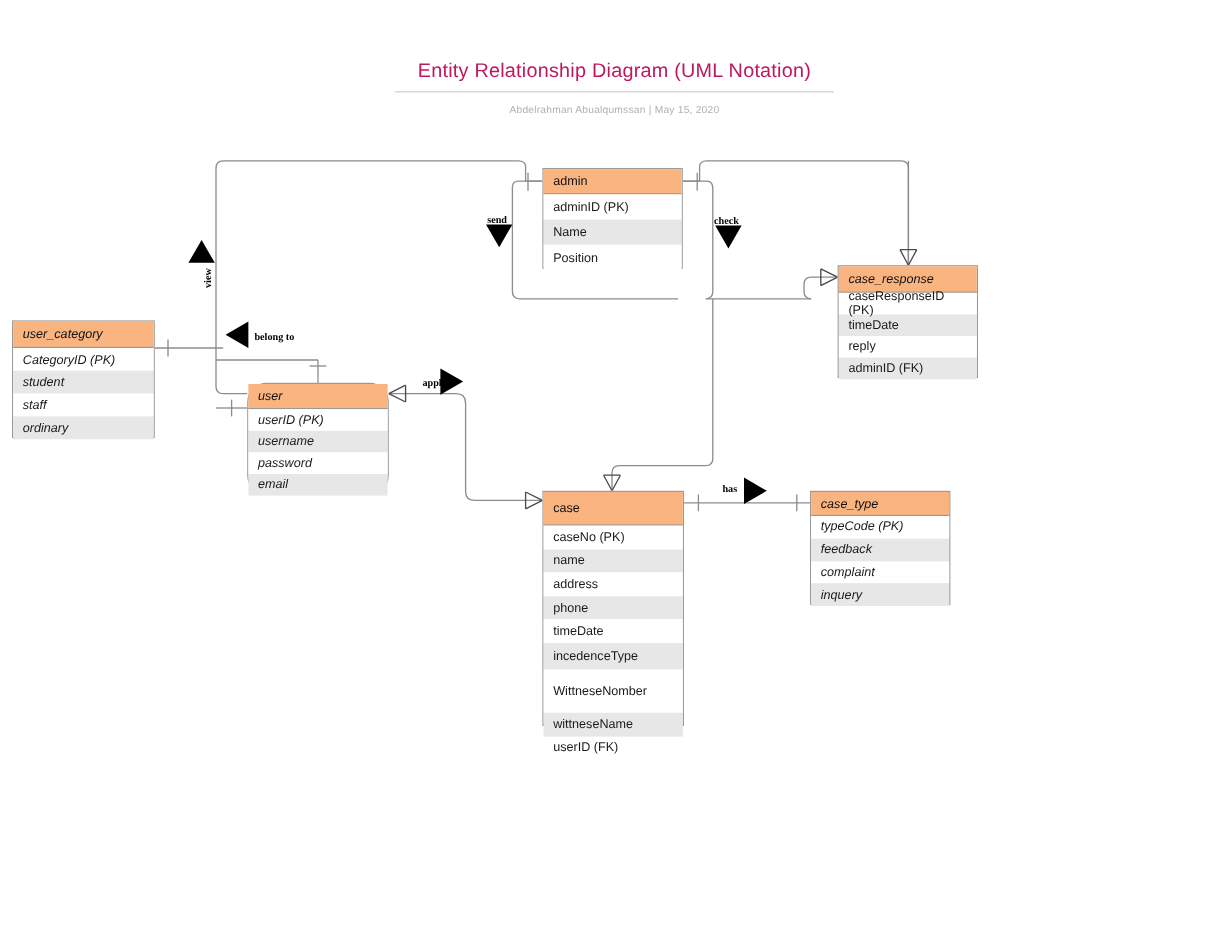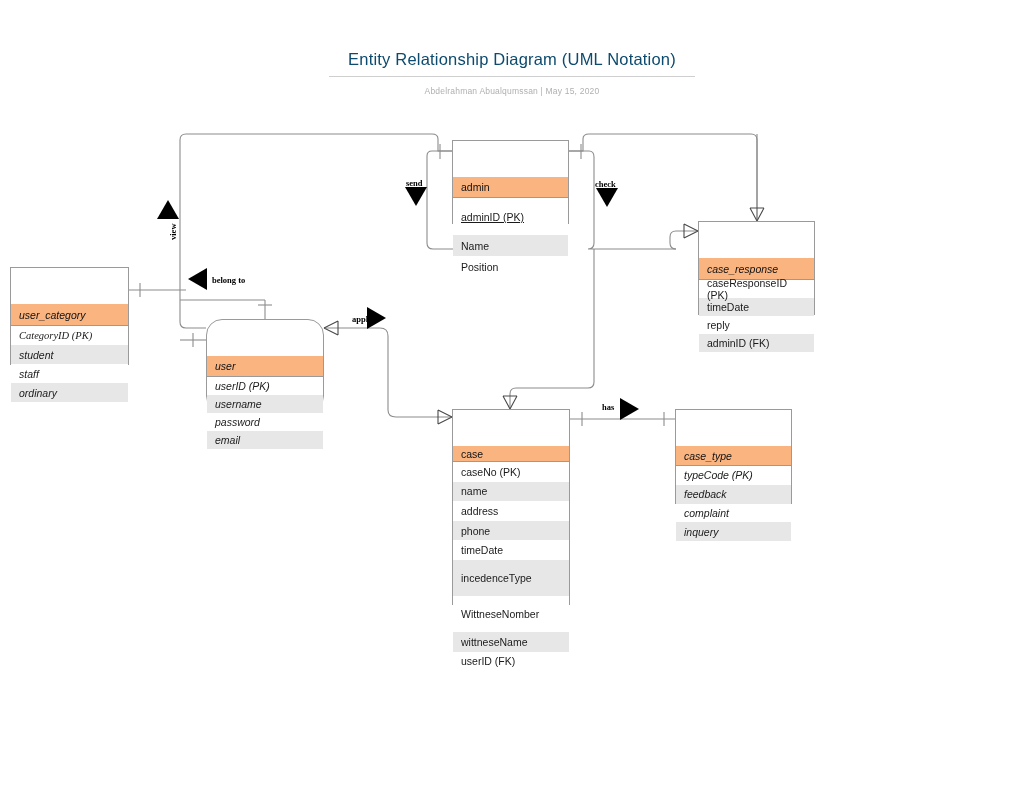--- a/index.html
+++ b/index.html
@@ -20,21 +20,21 @@
     width: 1024px;
     height: 791px;
   }
   
   .page-title {
     position: absolute;
     left: 0; top: 50px;
     width: 1024px;
     text-align: center;
     font-size: 16.5px;
-    color: #0c4a6e;
+    color: #be185d;
     letter-spacing: 0.2px;
   }
   .title-rule {
     position: absolute;
     left: 329px; top: 76px;
     width: 366px;
     height: 1px;
     background: #cfcfcf;
   }
   .page-subtitle {
@@ -56,21 +56,20 @@
   }
   .entity-header {
     background: #F9B480;
     border-bottom: 1px solid #9a9a9a;
     box-sizing: border-box;
     font-size: 10.5px;
     color: #111111;
     padding: 0 8px;
     display: flex;
     align-items: center;
-    margin-top: 36px;
   }
   .entity-row {
     box-sizing: border-box;
     font-size: 10.5px;
     color: #1a1a1a;
     padding: 0 8px;
     display: flex;
     align-items: center;
     background: #ffffff;
   }
@@ -172,53 +171,53 @@
   </g>
 </svg>
 
 <div class="page-title">Entity Relationship Diagram (UML Notation)</div>
 <div class="title-rule"></div>
 <div class="page-subtitle">Abdelrahman Abualqumssan  |  May 15, 2020</div>
 
 <div id="entities">
     <div class="entity" style="left: 10px; top: 267px; width: 119px; height: 98px;">
       <div class="entity-header italic" style="height: 22px;">user_category</div>
-      <div class="entity-row italic" style="height: 19px; font-family: Liberation Serif, serif;">CategoryID (PK)</div>
+      <div class="entity-row italic" style="height: 19px;">CategoryID (PK)</div>
       <div class="entity-row alt italic" style="height: 19px;">student</div>
       <div class="entity-row italic" style="height: 19px;">staff</div>
       <div class="entity-row alt italic" style="height: 19px;">ordinary</div>
     </div>
     <div class="entity" style="left: 452px; top: 140px; width: 117px; height: 84px;">
       <div class="entity-header" style="height: 21px;">admin</div>
-      <div class="entity-row" style="height: 37px; text-decoration: underline;">adminID  (PK)</div>
+      <div class="entity-row" style="height: 21px;">adminID  (PK)</div>
       <div class="entity-row alt" style="height: 21px;">Name</div>
       <div class="entity-row" style="height: 21px;">Position</div>
     </div>
     <div class="entity" style="left: 698px; top: 221px; width: 117px; height: 94px;">
       <div class="entity-header italic" style="height: 22px;">case_response</div>
       <div class="entity-row" style="height: 18px;">caseResponseID  (PK)</div>
       <div class="entity-row alt" style="height: 18px;">timeDate</div>
       <div class="entity-row" style="height: 18px;">reply</div>
       <div class="entity-row alt" style="height: 18px;">adminID (FK)</div>
     </div>
     <div class="entity" style="left: 206px; top: 319px; width: 118px; height: 93px; border-radius: 16px;">
       <div class="entity-header italic" style="height: 21px;">user</div>
       <div class="entity-row italic" style="height: 18px;">userID (PK)</div>
       <div class="entity-row alt italic" style="height: 18px;">username</div>
       <div class="entity-row italic" style="height: 18px;">password</div>
       <div class="entity-row alt italic" style="height: 18px;">email</div>
     </div>
     <div class="entity" style="left: 452px; top: 409px; width: 118px; height: 196.4px;">
-      <div class="entity-header" style="height: 16px;">case</div>
+      <div class="entity-header" style="height: 28px;">case</div>
       <div class="entity-row" style="height: 19.6px;">caseNo  (PK)</div>
       <div class="entity-row alt" style="height: 19.6px;">name</div>
       <div class="entity-row" style="height: 19.6px;">address</div>
       <div class="entity-row alt" style="height: 19.6px;">phone</div>
       <div class="entity-row" style="height: 19.6px;">timeDate</div>
-      <div class="entity-row alt" style="height: 36px;">incedenceType</div>
+      <div class="entity-row alt" style="height: 22px;">incedenceType</div>
       <div class="entity-row" style="height: 36px;">WittneseNomber</div>
       <div class="entity-row alt" style="height: 19.6px;">wittneseName</div>
       <div class="entity-row" style="height: 19.6px;">userID (FK)</div>
     </div>
     <div class="entity" style="left: 675px; top: 409px; width: 117px; height: 95.2px;">
       <div class="entity-header italic" style="height: 20px;">case_type</div>
       <div class="entity-row italic" style="height: 18.8px; text-align: center;">typeCode (PK)</div>
       <div class="entity-row alt italic" style="height: 18.8px;">feedback</div>
       <div class="entity-row italic" style="height: 18.8px;">complaint</div>
       <div class="entity-row alt italic" style="height: 18.8px;">inquery</div>

